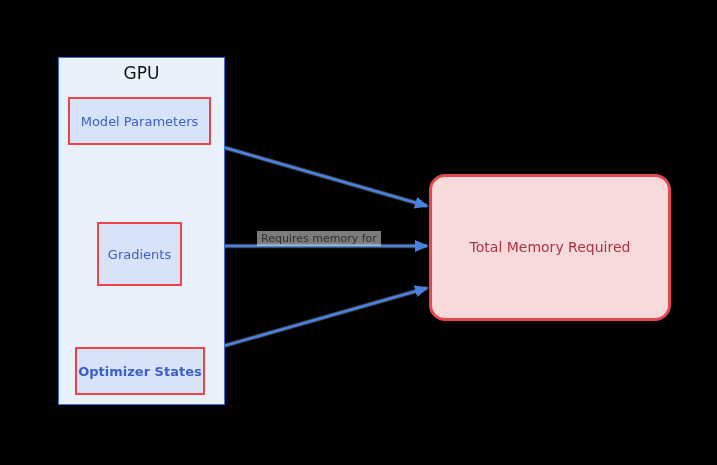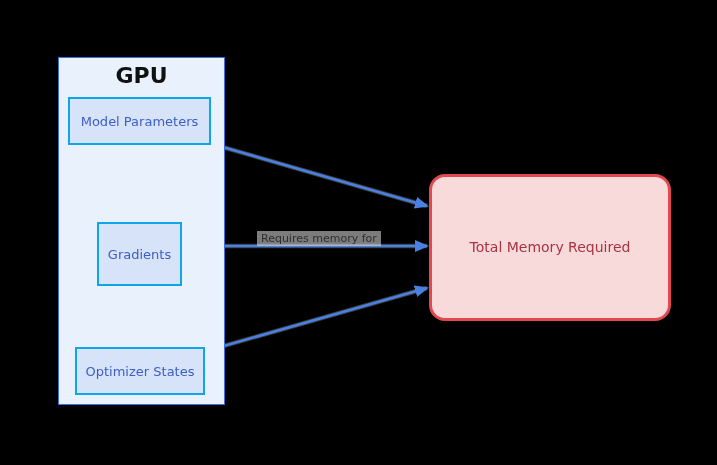--- a/index.html
+++ b/index.html
@@ -29,39 +29,38 @@
     width: 167px; height: 348px;
     background: #e9f1fd;
     border: 1.5px solid #3a6fd7;
     box-sizing: border-box;
   }
   .group-title {
     position: absolute;
     top: 5px; left: 0;
     width: 100%;
     text-align: center;
-    font-size: 22px;
+    font-size: 17px;
     color: #111111;
-    font-weight: bold;
   }
   .node {
     position: absolute;
     background: #d7e3f9;
-    border: 2px solid #0ea5e9;
+    border: 2px solid #ef4444;
     box-sizing: border-box;
     display: flex;
     align-items: center;
     justify-content: center;
     text-align: center;
     font-size: 13px;
     color: #3d5ec6;
   }
   .node-model      { left: 68px;  top: 97px;  width: 143px; height: 48px; }
   .node-gradients  { left: 97px;  top: 222px; width: 85px;  height: 64px; }
-  .node-optimizer  { left: 75px;  top: 347px; width: 130px; height: 48px; }
+  .node-optimizer  { left: 75px;  top: 347px; width: 130px; height: 48px; font-weight: bold; }
 
   .edge-label {
     position: absolute;
     left: 257px; top: 231px;
     padding: 1px 4px;
     background: rgba(225, 225, 225, 0.55);
     color: #2e2e2e;
     font-size: 11px;
     line-height: 13px;
     white-space: nowrap;

